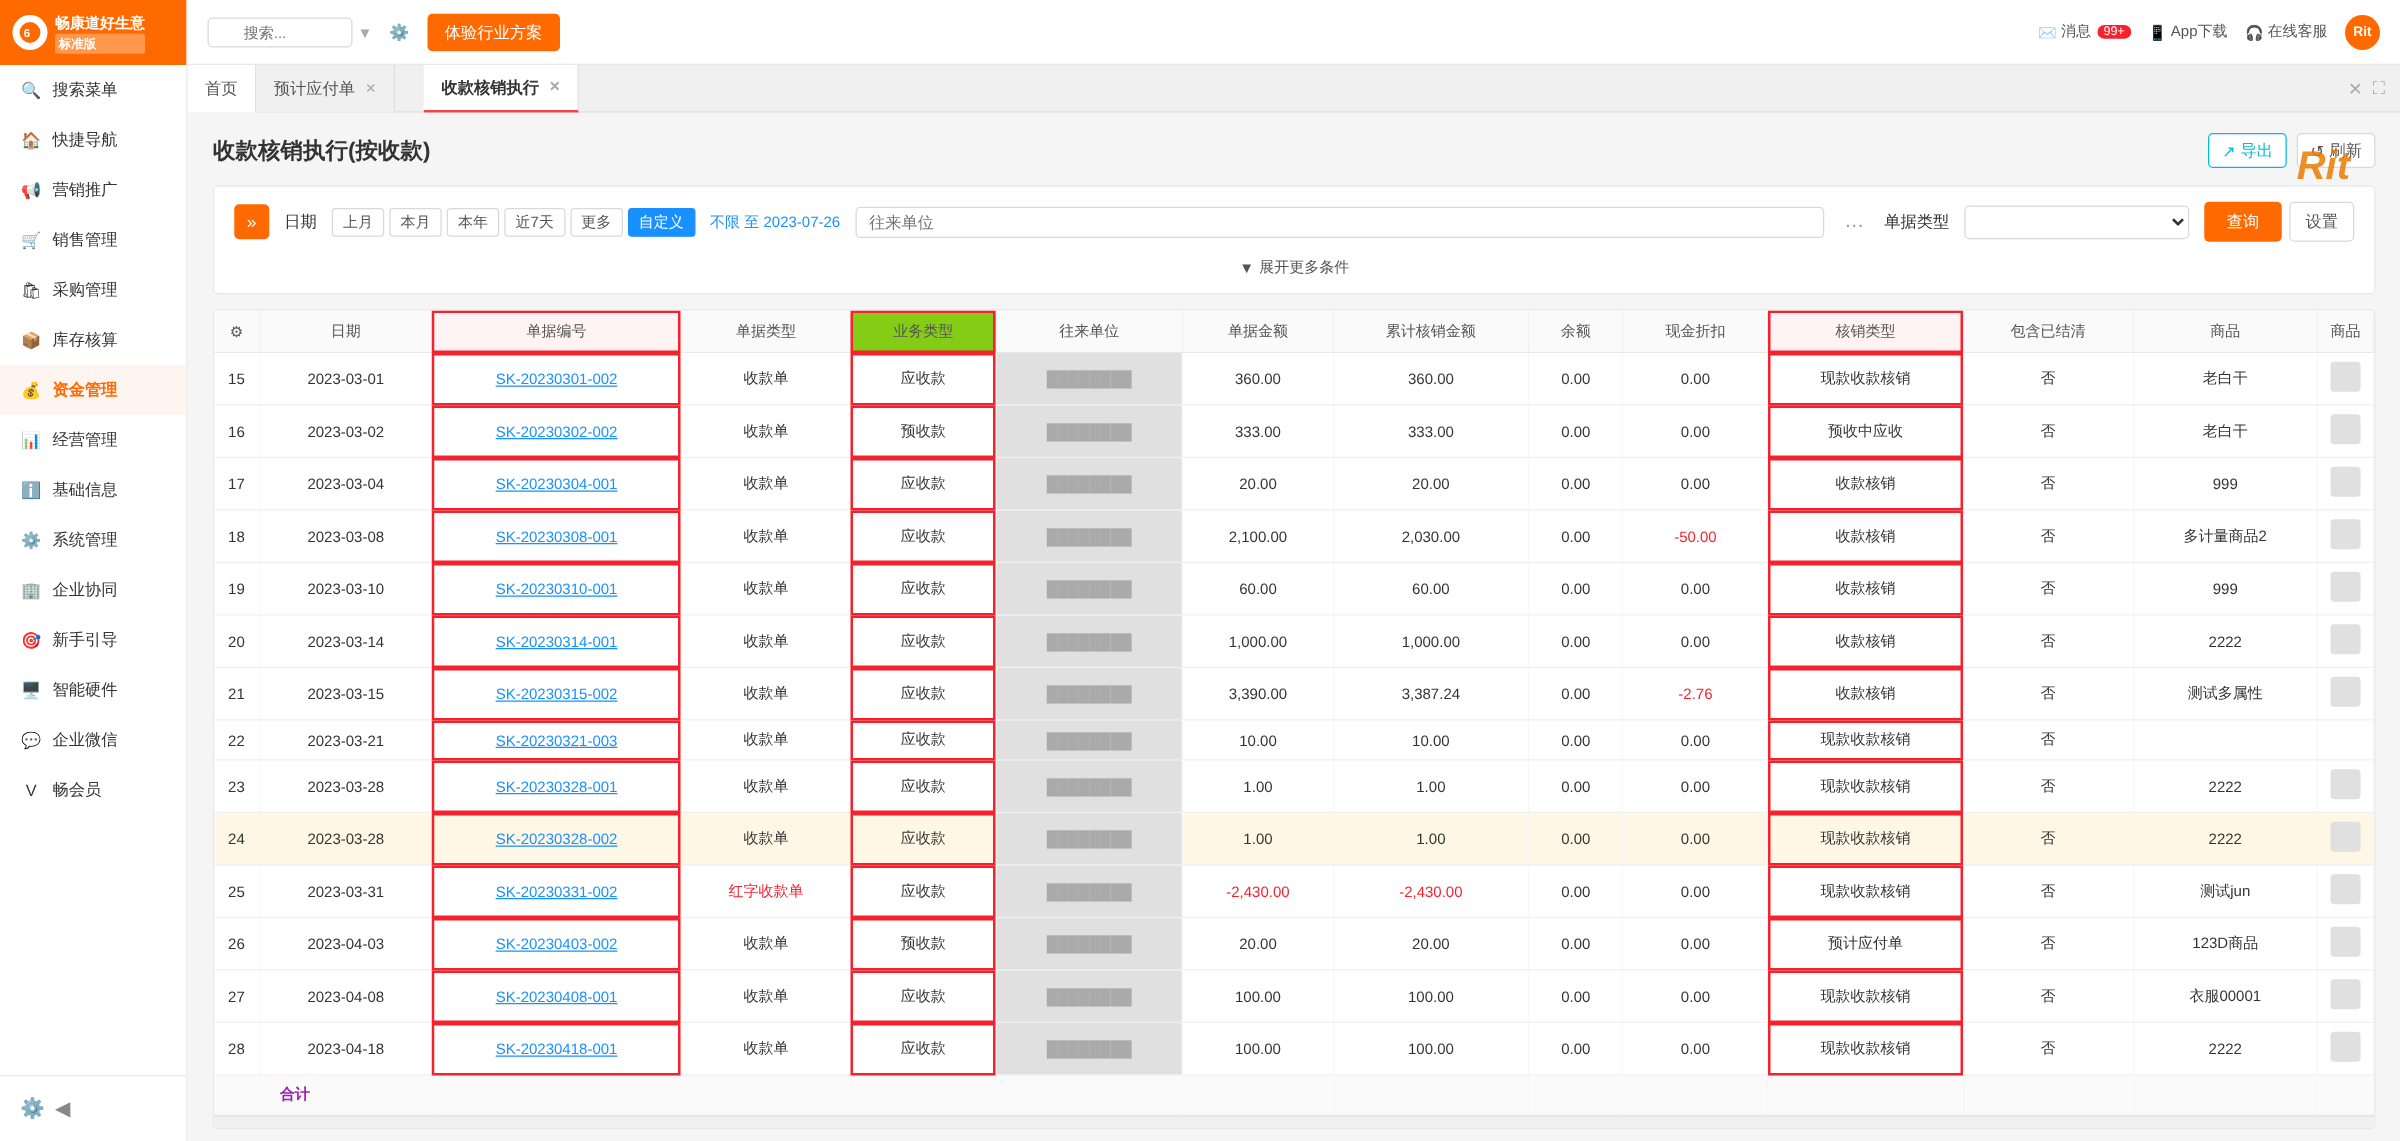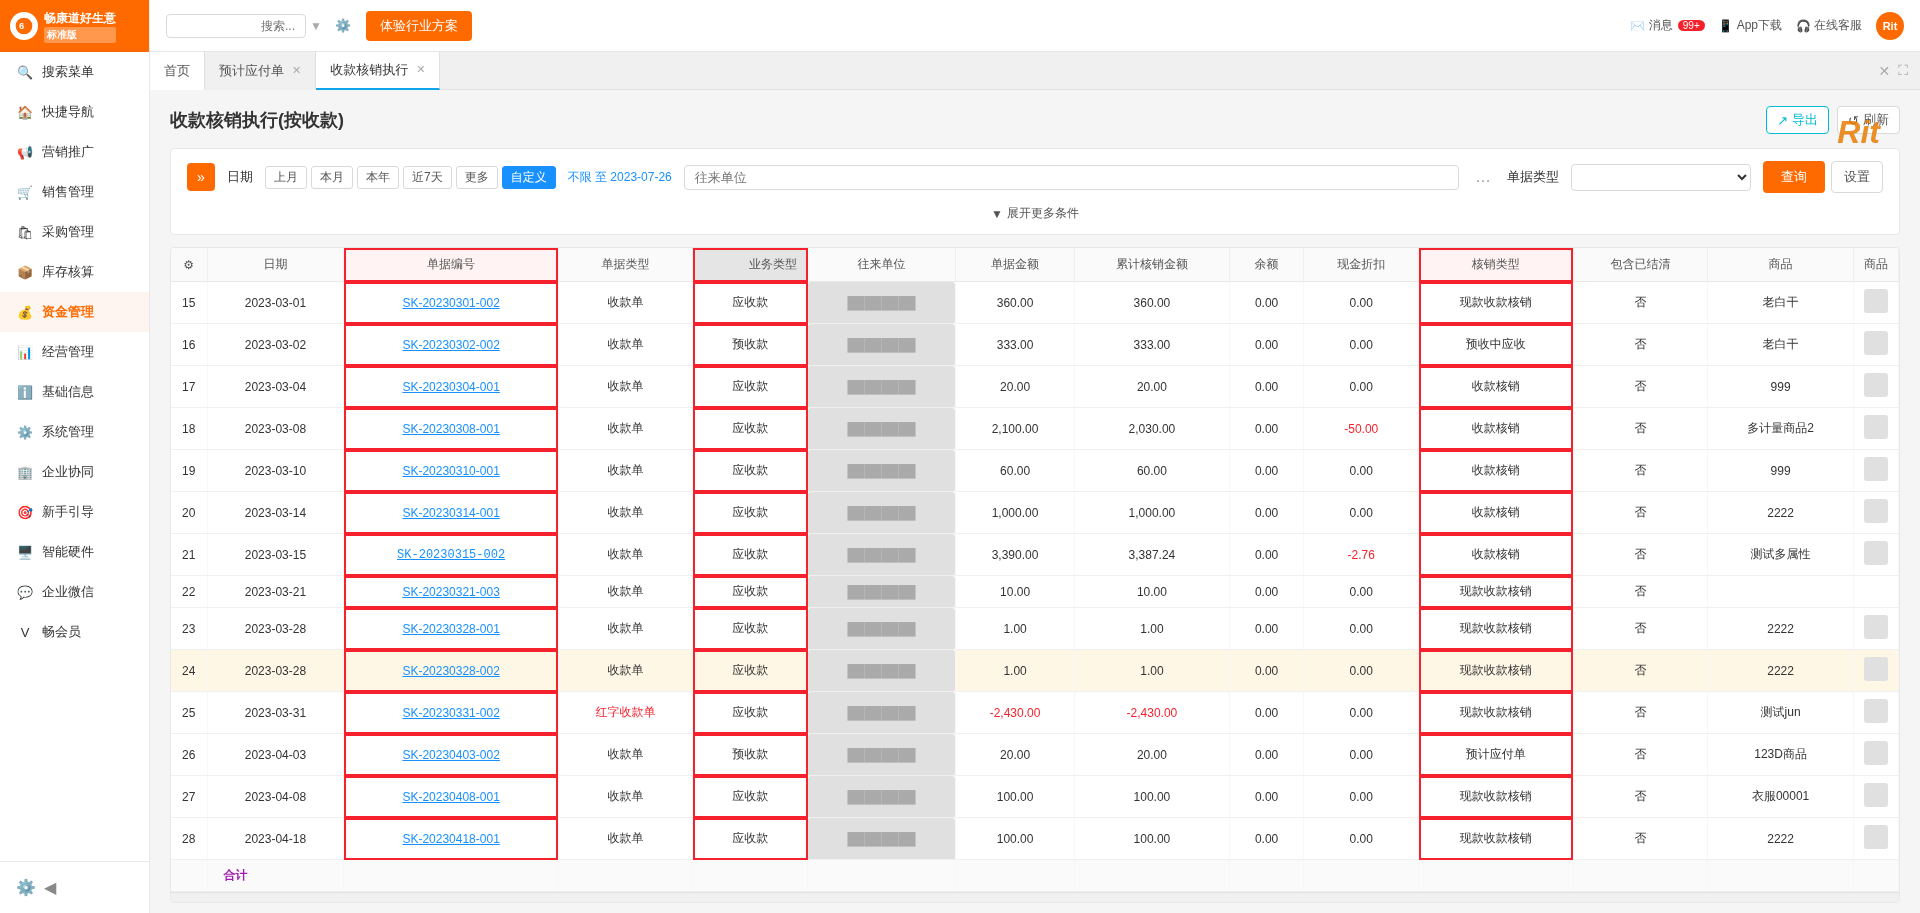--- a/index.html
+++ b/index.html
@@ -15,31 +15,31 @@
     .sidebar-item.active { background: #fff5f0; color: #ff6a00; font-weight: bold; }
     .sidebar-item .icon { width: 18px; height: 18px; display: flex; align-items: center; justify-content: center; flex-shrink: 0; }
     .sidebar-bottom { margin-top: auto; border-top: 1px solid #e8e8e8; padding: 8px 0; }
 
     
     .main { flex: 1; display: flex; flex-direction: column; overflow: hidden; }
 
     
     .topbar { height: 52px; background: #fff; border-bottom: 1px solid #e8e8e8; display: flex; align-items: center; padding: 0 16px; gap: 8px; flex-shrink: 0; }
     .topbar-search-area { display: flex; align-items: center; gap: 4px; }
-    .topbar-input { border: 1px solid #d9d9d9; border-radius: 4px; padding: 4px 10px; font-size: 12px; color: #ccc; width: 140px; text-align: right; }
+    .topbar-input { border: 1px solid #d9d9d9; border-radius: 4px; padding: 4px 28px; font-size: 12px; color: #ccc; width: 116px; }
     .topbar-gear { width: 28px; height: 28px; display: flex; align-items: center; justify-content: center; cursor: pointer; color: #666; }
     .topbar-solution-btn { background: #ff6a00; color: #fff; border: none; border-radius: 4px; padding: 6px 14px; font-size: 13px; cursor: pointer; }
     .topbar-right { display: flex; align-items: center; gap: 14px; margin-left: auto; font-size: 12px; color: #555; }
     .badge { background: #f5222d; color: #fff; border-radius: 10px; padding: 0 5px; font-size: 10px; margin-left: 2px; }
     .topbar-right-item { display: flex; align-items: center; gap: 3px; cursor: pointer; }
 
     
     .tabs-bar { height: 38px; background: #f0f0f0; display: flex; align-items: center; flex-shrink: 0; border-bottom: 1px solid #e0e0e0; }
     .tab { height: 38px; display: flex; align-items: center; padding: 0 14px; gap: 6px; cursor: pointer; font-size: 13px; color: #555; border-right: 1px solid #e0e0e0; background: #f0f0f0; white-space: nowrap; justify-content: center; }
-    .tab.active { background: #fff; color: #333; font-weight: 400; border-bottom: 2px solid #0ea5e9; }
+    .tab.active { background: #fff; color: #333; font-weight: 700; border-bottom: 2px solid #ef4444; margin-left: 23px; }
     .tab .tab-close { font-size: 11px; color: #aaa; margin-left: 2px; }
     .tab-home { background: #fff; }
     .tabs-bar-right { margin-left: auto; display: flex; align-items: center; gap: 8px; padding-right: 12px; }
 
     
     .content { flex: 1; overflow: auto; padding: 16px 20px; background: #f5f5f5; }
     .page-header { display: flex; align-items: center; justify-content: space-between; margin-bottom: 14px; }
     .page-title { font-size: 18px; font-weight: bold; color: #333; }
     .page-actions { display: flex; gap: 8px; }
     .btn-export { display: flex; align-items: center; gap: 4px; color: #00bcd4; font-size: 13px; cursor: pointer; border: 1px solid #00bcd4; border-radius: 4px; padding: 4px 10px; background: #fff; }
@@ -265,21 +265,21 @@
     <div class="table-wrap">
       <table>
         <thead>
           <tr>
             <th style="width:36px;">
               <span>⚙</span>
             </th>
             <th>日期</th>
             <th style="outline:2px solid #f5222d;outline-offset:-2px;background:#fff3f3;">单据编号</th>
             <th>单据类型</th>
-            <th style="outline:2px solid #f5222d;outline-offset:-2px;background:#e5e5e5;text-align:right;">业务类型</th>
+            <th style="outline:2px solid #f5222d;outline-offset:-2px;background:#84cc16;">业务类型</th>
             <th>往来单位</th>
             <th>单据金额</th>
             <th>累计核销金额</th>
             <th>余额</th>
             <th>现金折扣</th>
             <th style="outline:2px solid #f5222d;outline-offset:-2px;background:#fff3f3;">核销类型</th>
             <th>包含已结清</th>
             <th>商品</th>
             <th>商品</th>
           </tr>
@@ -377,21 +377,21 @@
               <td>0.00</td>
               <td>0.00</td>
               <td style="outline: rgb(245, 34, 45) solid 2px; outline-offset: -2px;">收款核销</td>
               <td>否</td>
               <td>2222</td>
               <td style="width: 36px;"><span style="display:inline-block;width:24px;height:24px;background:#e0e0e0;border-radius:3px;"></span></td>
             </tr>
             <tr>
               <td>21</td>
               <td>2023-03-15</td>
-              <td style="outline: rgb(245, 34, 45) solid 2px; outline-offset: -2px; font-family: Liberation Mono, monospace;"><span class="link">SK-20230315-002</span></td>
+              <td style="outline: rgb(245, 34, 45) solid 2px; outline-offset: -2px;"><span class="link">SK-20230315-002</span></td>
               <td>收款单</td>
               <td style="outline: rgb(245, 34, 45) solid 2px; outline-offset: -2px;">应收款</td>
               <td style="background: rgb(224, 224, 224); color: rgb(170, 170, 170); border-radius: 3px;">████████</td>
               <td>3,390.00</td>
               <td>3,387.24</td>
               <td>0.00</td>
               <td style="color: rgb(245, 34, 45);">-2.76</td>
               <td style="outline: rgb(245, 34, 45) solid 2px; outline-offset: -2px;">收款核销</td>
               <td>否</td>
               <td>测试多属性</td>

